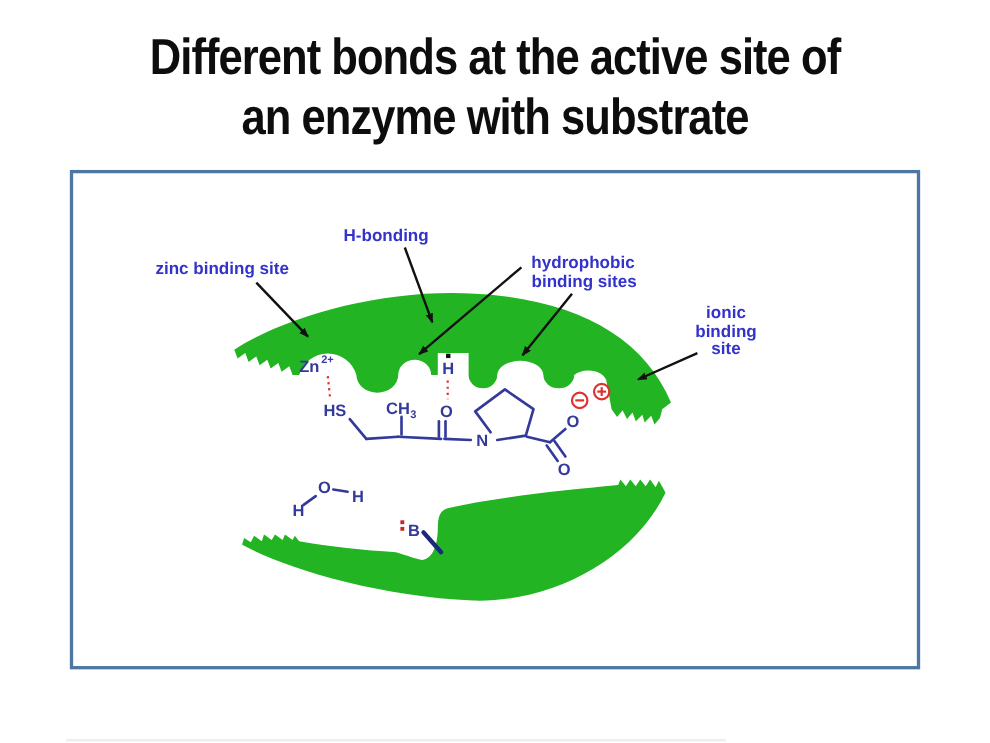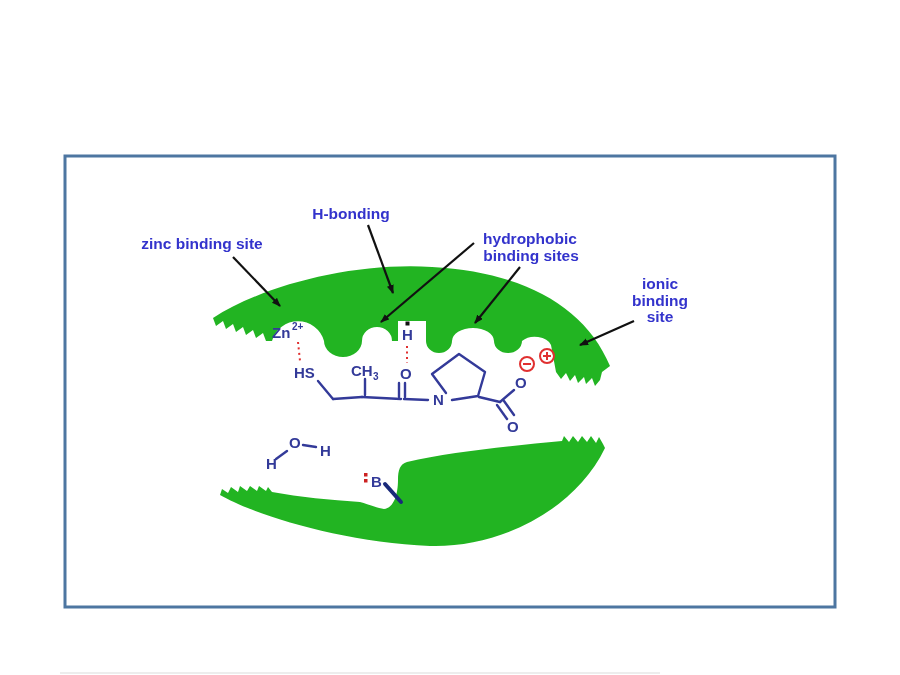--- a/index.html
+++ b/index.html
@@ -20,20 +20,24 @@
   .hbond{stroke:#e03030;stroke-width:2;fill:none;stroke-dasharray:2 3.5;}
   .arrow{stroke:#111111;stroke-width:2.2;fill:none;}
   .charge{stroke:#e03030;stroke-width:2;fill:none;}
   #bottom-artifact{position:absolute;left:60px;top:672px;width:600px;height:2px;background:#ededed;}
 </style>
 </head>
 <body>
 
 <div id="slide">
 
+  <div id="title">
+    <span class="title-line">Different bonds at the active site of</span>
+    <span class="title-line">an enzyme with substrate</span>
+  </div>
 
   <svg id="diagram-svg" width="900" height="675" viewBox="0 0 900 675" xmlns="http://www.w3.org/2000/svg">
     <defs>
       <marker id="ah" markerWidth="10" markerHeight="8" refX="8" refY="3.5" orient="auto" markerUnits="userSpaceOnUse">
         <path d="M0,0 L9,3.5 L0,7 Z" fill="#111111"></path>
       </marker>
     </defs>
 
     <rect x="65" y="156" width="770" height="451" fill="#ffffff" stroke-width="3" stroke="#4d76a1"></rect>
 

